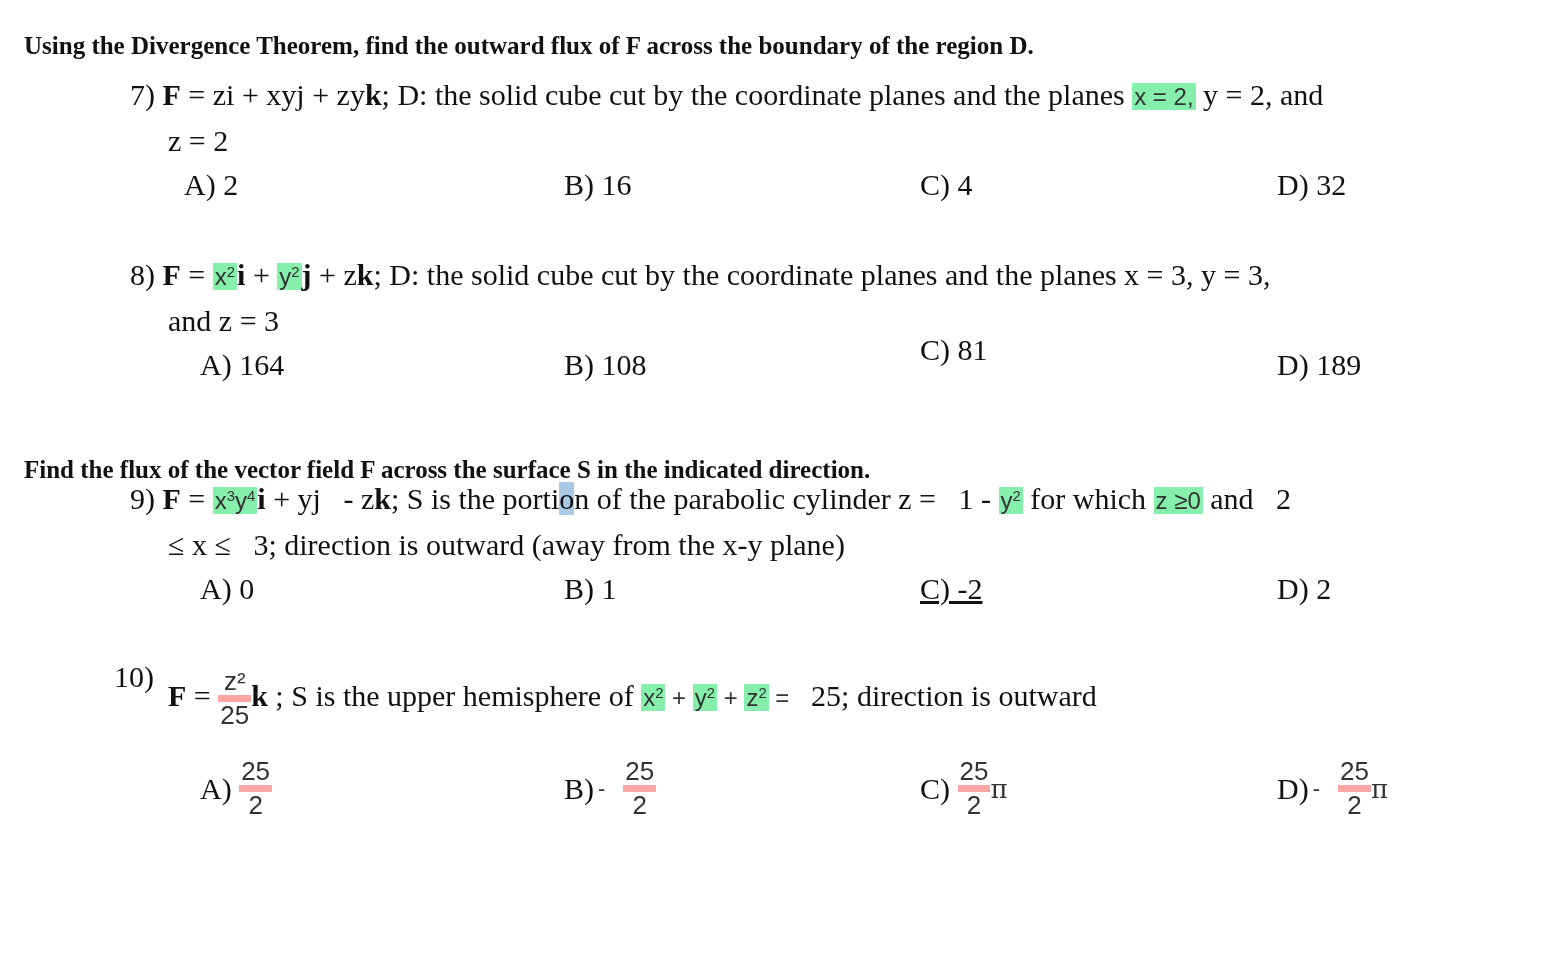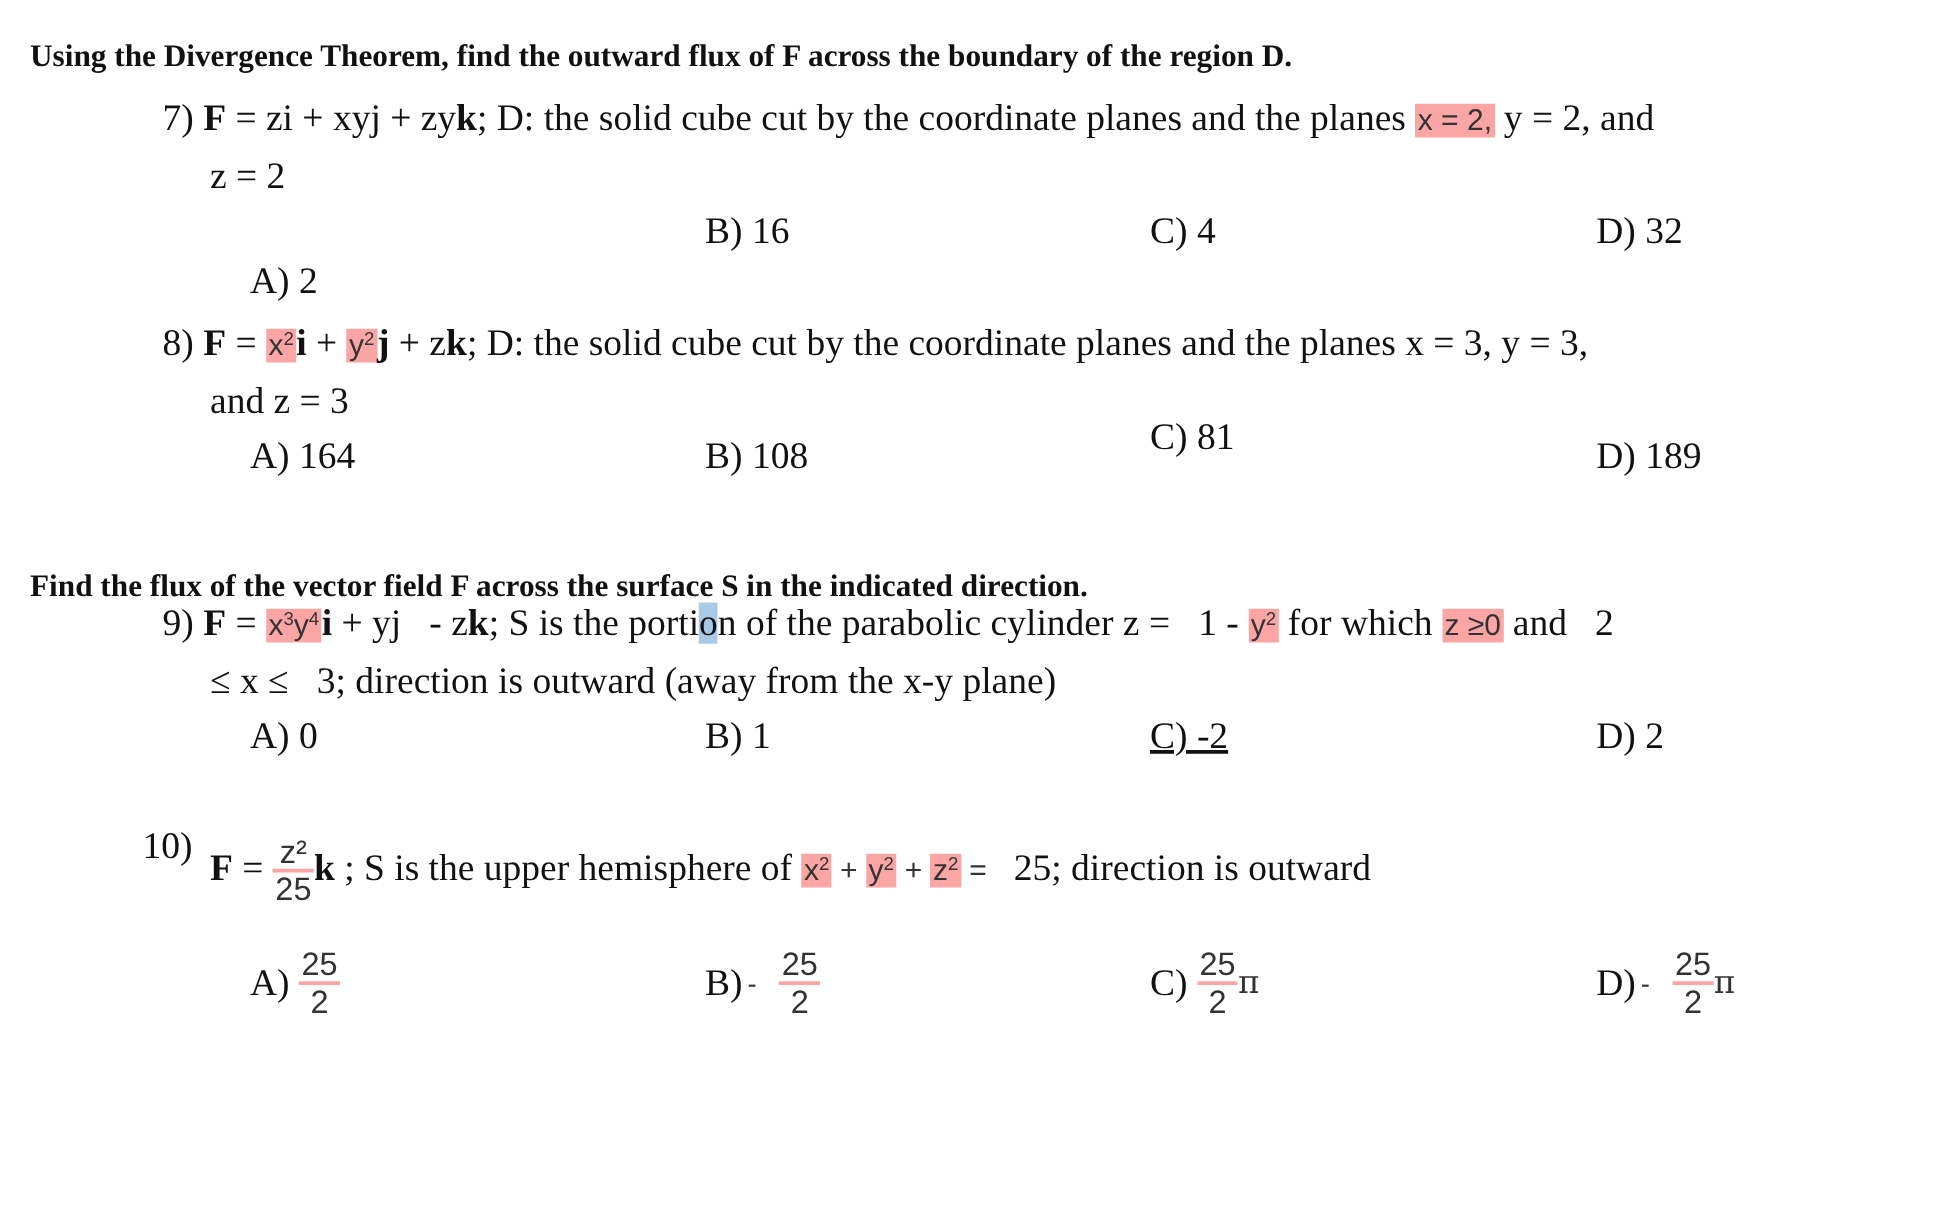--- a/index.html
+++ b/index.html
@@ -5,41 +5,41 @@
     html, body { margin: 0; padding: 0; background: #ffffff; }
     body {
       width: 1563px; height: 977px; position: relative; overflow: hidden;
       font-family: "Liberation Serif", "DejaVu Serif", serif; color: #111111;
     }
     .abs { position: absolute; white-space: nowrap; }
     .heading { font-weight: bold; font-size: 25px; left: 24px; }
     .line { font-size: 30px; }
     .b { font-weight: bold; }
     .sans { font-family: "Liberation Sans", "DejaVu Sans", sans-serif; font-size: 24px; color: #333; }
-    .mathbox { background: #fca5a5; padding: 0 2px; }
+    .mathbox { background: #86efac; padding: 0 2px; }
     sup { font-size: 62%; vertical-align: 0.55em; line-height: 0; }
     .choice { font-size: 30px; }
     .frac { display: inline-block; vertical-align: middle; text-align: center; font-family: "Liberation Sans", "DejaVu Sans", sans-serif; font-size: 26px; color: #333; line-height: 1.05; }
-    .frac .num { display: block; border-bottom: 3px solid #fca5a5; padding: 0 2px; }
+    .frac .num { display: block; border-bottom: 7px solid #fca5a5; padding: 0 2px; }
     .frac .den { display: block; padding: 0 2px; }
     .pi { font-family: "DejaVu Serif", serif; font-size: 26px; color: #333; vertical-align: middle; }
     .minus { font-family: "Liberation Sans", sans-serif; font-size: 22px; color:#333; vertical-align: middle; margin: 0 18px 0 4px; }
     .cursor { background: #a9c9e6; }
   </style>
 </head>
 <body>
 
 <div class="abs heading" style="top:32px;">Using the Divergence Theorem, find the outward flux of F across the boundary of the region D.</div>
 
 <div class="abs line" style="left:130px; top:78px;">
   <span>7)</span>
   <span class="b">F</span><span> = zi + xyj + zy</span><span class="b">k</span><span>; D: the solid cube cut by the coordinate planes and the planes </span><span class="sans mathbox">x = 2,</span><span> y =   2, and</span>
 </div>
 <div class="abs line" style="left:168px; top:124px;">z =   2</div>
-<div class="abs choice" style="left:200px; top:168px;margin-top:40px;">A) 2</div>
+<div class="abs choice" style="left:184px; top:168px;">A) 2</div>
 <div class="abs choice" style="left:564px; top:168px;text-align:right;">B) 16</div>
 <div class="abs choice" style="left:920px; top:168px;">C) 4</div>
 <div class="abs choice" style="left:1277px; top:168px;">D) 32</div>
 
 <div class="abs line" style="left:130px; top:258px;">
   <span>8)</span>
   <span class="b">F</span><span> = </span><span class="sans mathbox"><span>x</span><sup>2</sup></span><span class="b">i</span><span> + </span><span class="sans mathbox"><span>y</span><sup>2</sup></span><span class="b">j</span><span> + z</span><span class="b">k</span><span>; D: the solid cube cut by the coordinate planes and the planes x =   3, y =   3,</span>
 </div>
 <div class="abs line" style="left:168px; top:304px;">and z =   3</div>
 <div class="abs choice" style="left:200px; top:348px;">A) 164</div>

